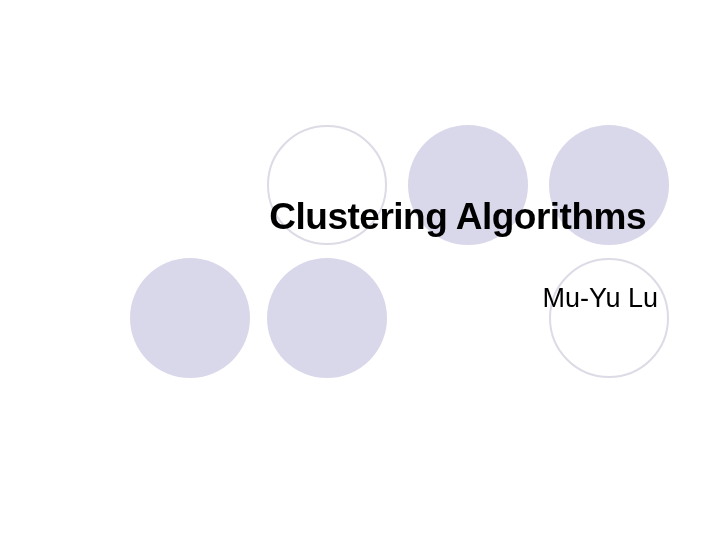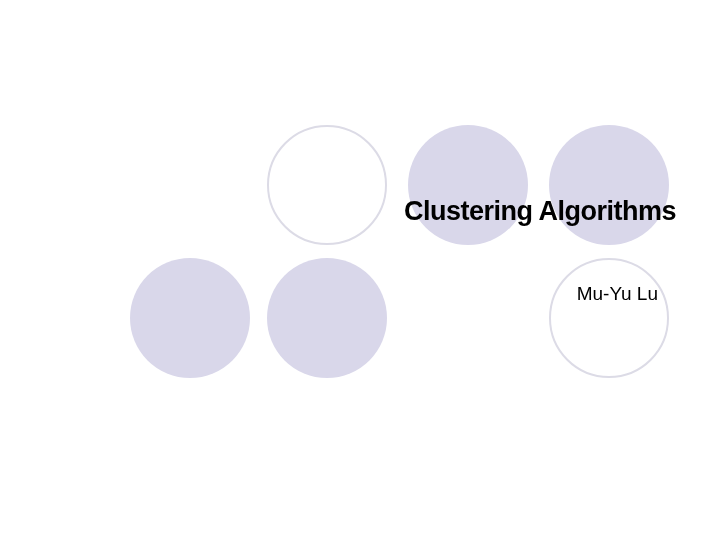--- a/index.html
+++ b/index.html
@@ -1,21 +1,21 @@
 <!DOCTYPE html>
 <html><head>
 <meta charset="utf-8">
 <style>
   html, body { margin:0; padding:0; }
   body { width:720px; height:540px; background:#ffffff; position:relative; overflow:hidden; font-family:"Liberation Sans", sans-serif; }
   .circle { position:absolute; width:120px; height:120px; border-radius:50%; box-sizing:border-box; }
   .filled { background:#d9d7ea; }
   .outline { border:2px solid #dcdbe6; background:transparent; }
-  .title { position:absolute; right:44px; top:196px; font-size:27px; font-weight:bold; color:#000; white-space:nowrap; letter-spacing:-0.5px; }
-  .subtitle { position:absolute; right:62px; top:283px; font-size:19px; color:#000; white-space:nowrap; }
+  .title { position:absolute; right:74px; top:196px; font-size:37px; font-weight:bold; color:#000; white-space:nowrap; letter-spacing:-0.5px; }
+  .subtitle { position:absolute; right:62px; top:283px; font-size:27px; color:#000; white-space:nowrap; }
 </style>
 </head>
 <body>
 
 <div>
   <div class="circle outline" style="left:267px; top:125px;"></div>
   <div class="circle filled" style="left:408px; top:125px;"></div>
   <div class="circle filled" style="left:549px; top:125px;"></div>
   <div class="circle filled" style="left:130px; top:258px;"></div>
   <div class="circle filled" style="left:267px; top:258px;"></div>

